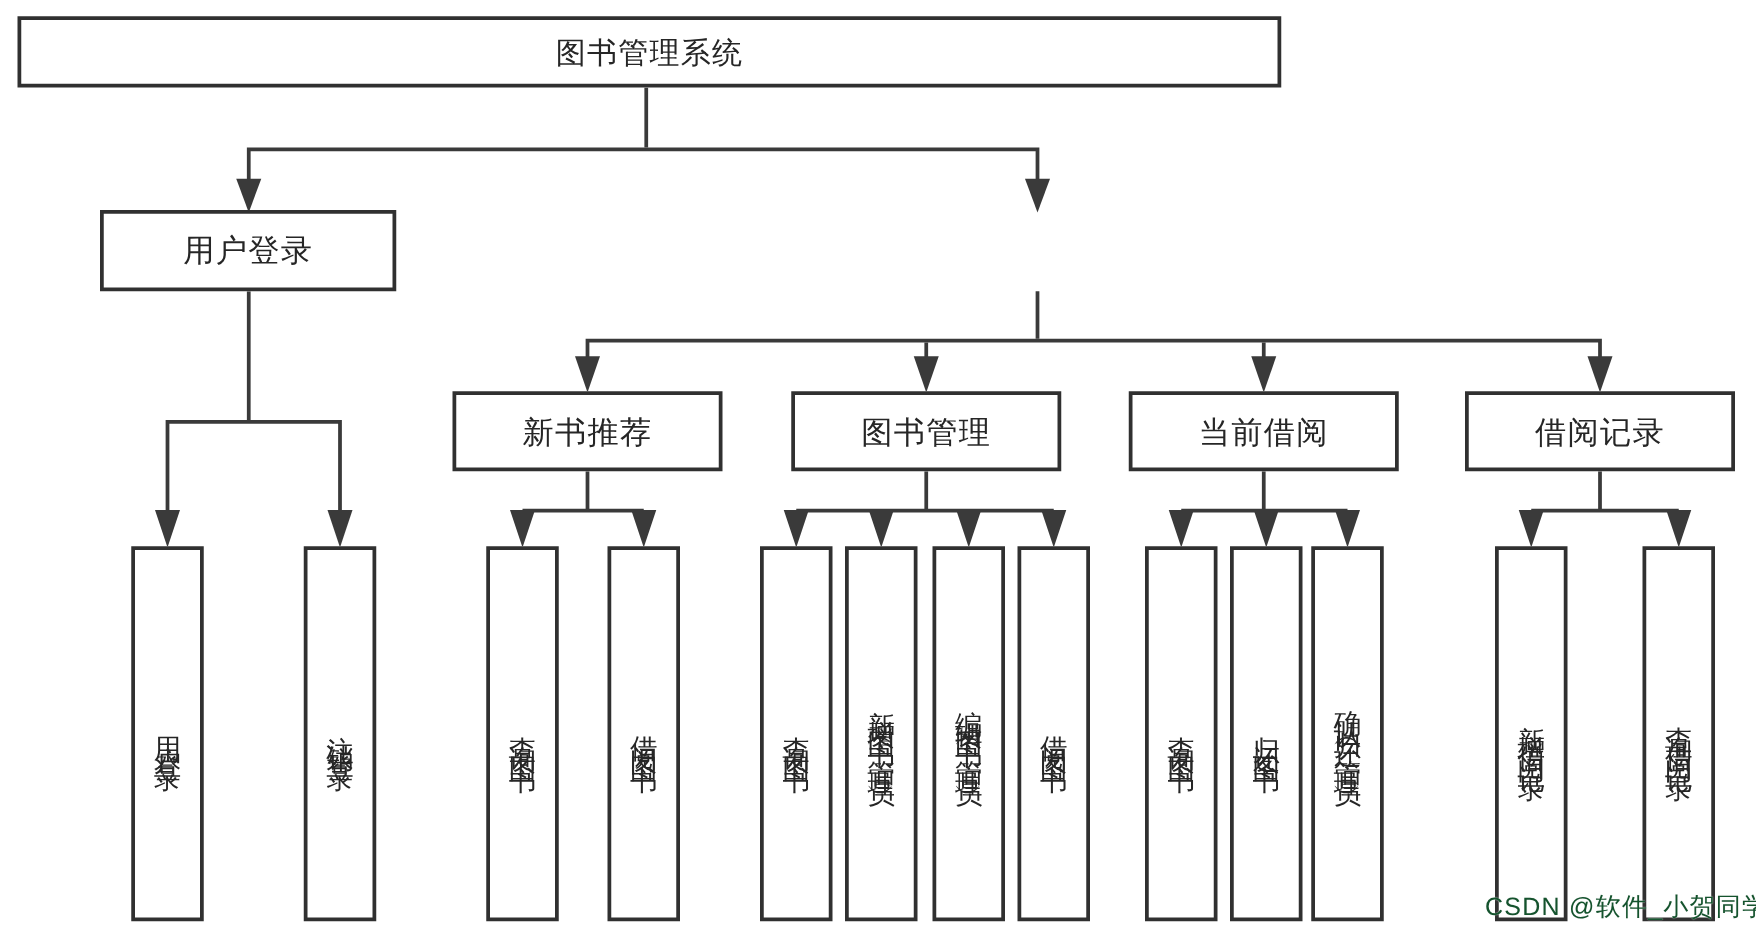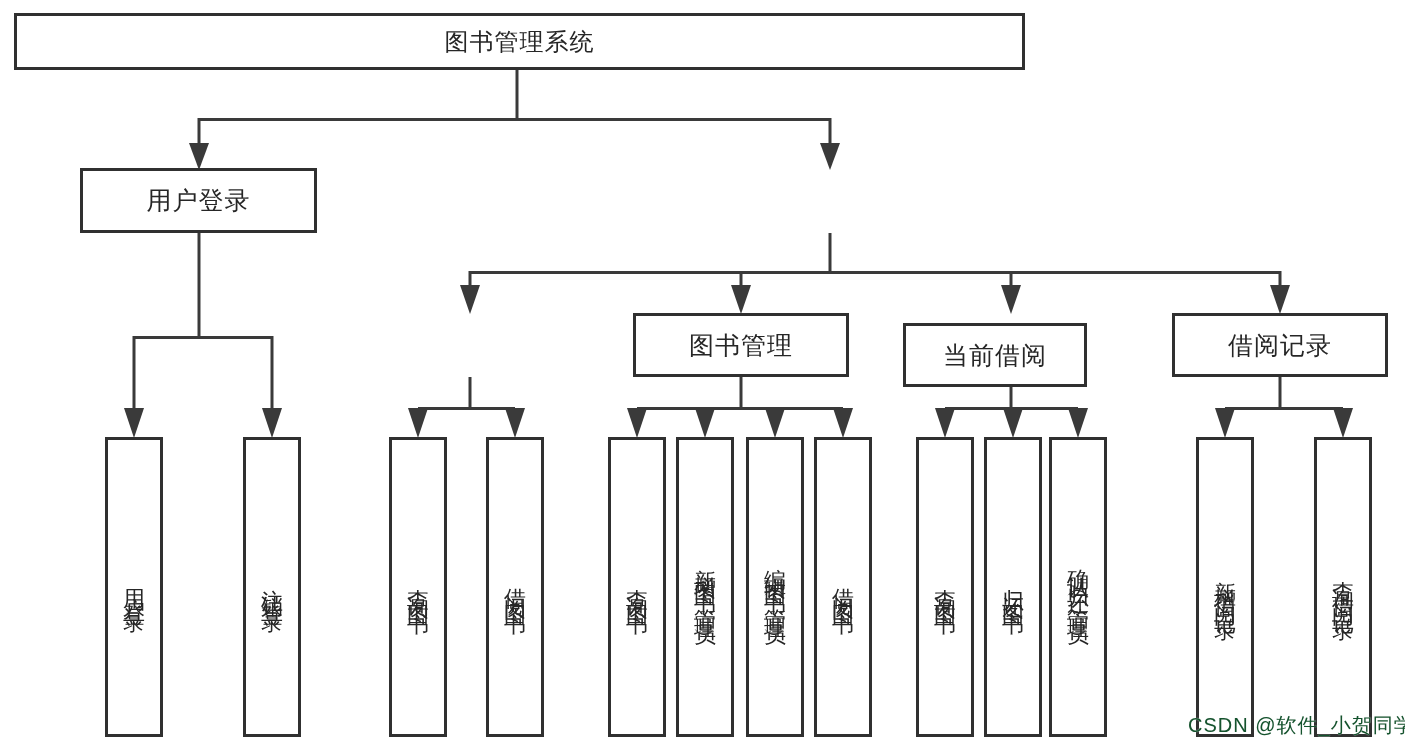--- a/index.html
+++ b/index.html
@@ -115,22 +115,23 @@
       <path d="M1225,408.5 H1343"></path>
       <polygon points="1215,408 1235,408 1225,438"></polygon>
       <polygon points="1333,408 1353,408 1343,438"></polygon>
     </g>
   </svg>
 
   <div class="box root" style="left:14px; top:13px; width:1011px; height:57px;">图书管理系统</div>
 
   <div class="box branch" style="left:80px; top:168px; width:237px; height:65px;">用户登录</div>
 
+  <div class="box branch" style="left:362px; top:313px; width:216px; height:64px;">新书推荐</div>
   <div class="box branch" style="left:633px; top:313px; width:216px; height:64px;">图书管理</div>
-  <div class="box branch" style="left:903px; top:323px; width:184px; height:64px;">当前借阅</div>
+  <div class="box branch" style="left:903px; top:313px; width:216px; height:64px;">当前借阅</div>
   <div class="box branch" style="left:1172px; top:313px; width:216px; height:64px;">借阅记录</div>
 
   <div class="box leaf" style="left:105px; top:437px; width:58px; height:300px;">用户登录</div>
   <div class="box leaf" style="left:243px; top:437px; width:58px; height:300px;">注销登录</div>
 
   <div class="box leaf" style="left:389px; top:437px; width:58px; height:300px;">查询图书</div>
   <div class="box leaf" style="left:486px; top:437px; width:58px; height:300px;">借阅图书</div>
 
   <div class="box leaf" style="left:608px; top:437px; width:58px; height:300px;">查询图书</div>
   <div class="box leaf" style="left:676px; top:437px; width:58px; height:300px;">新增图书（管理员）</div>

